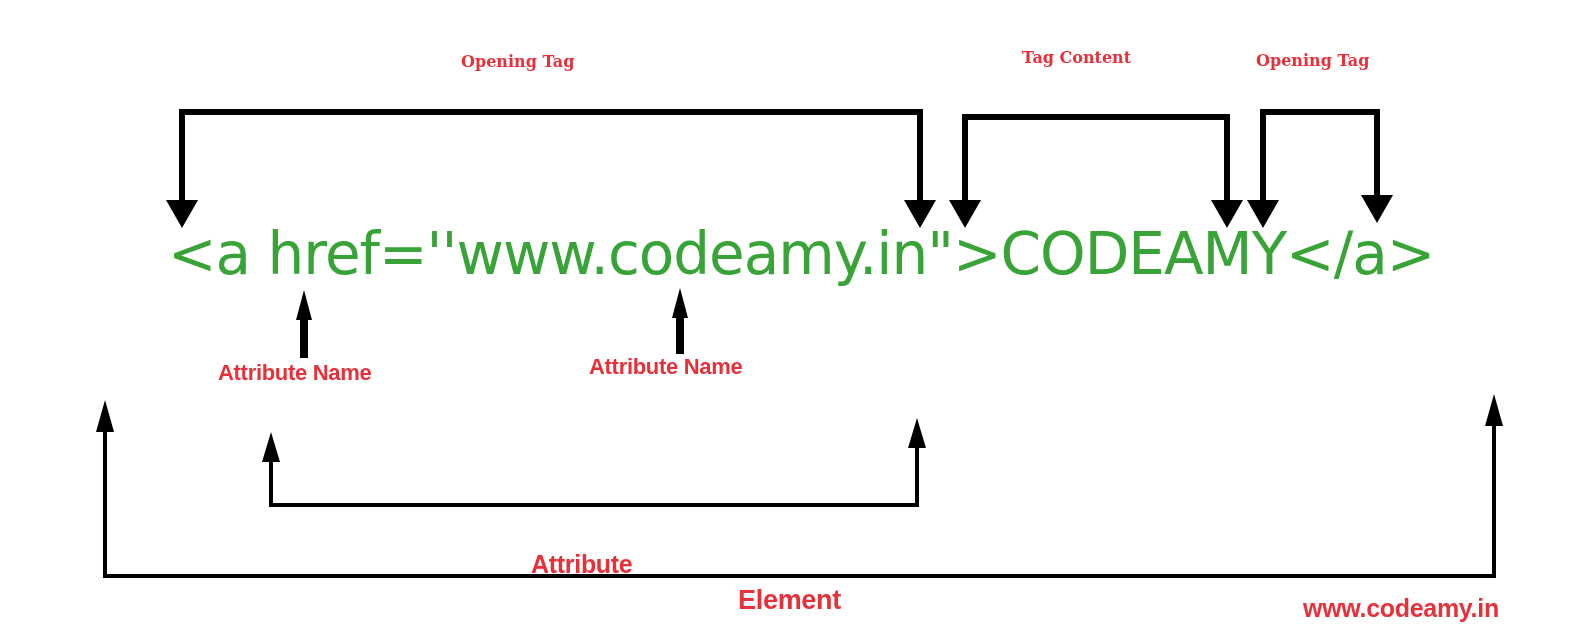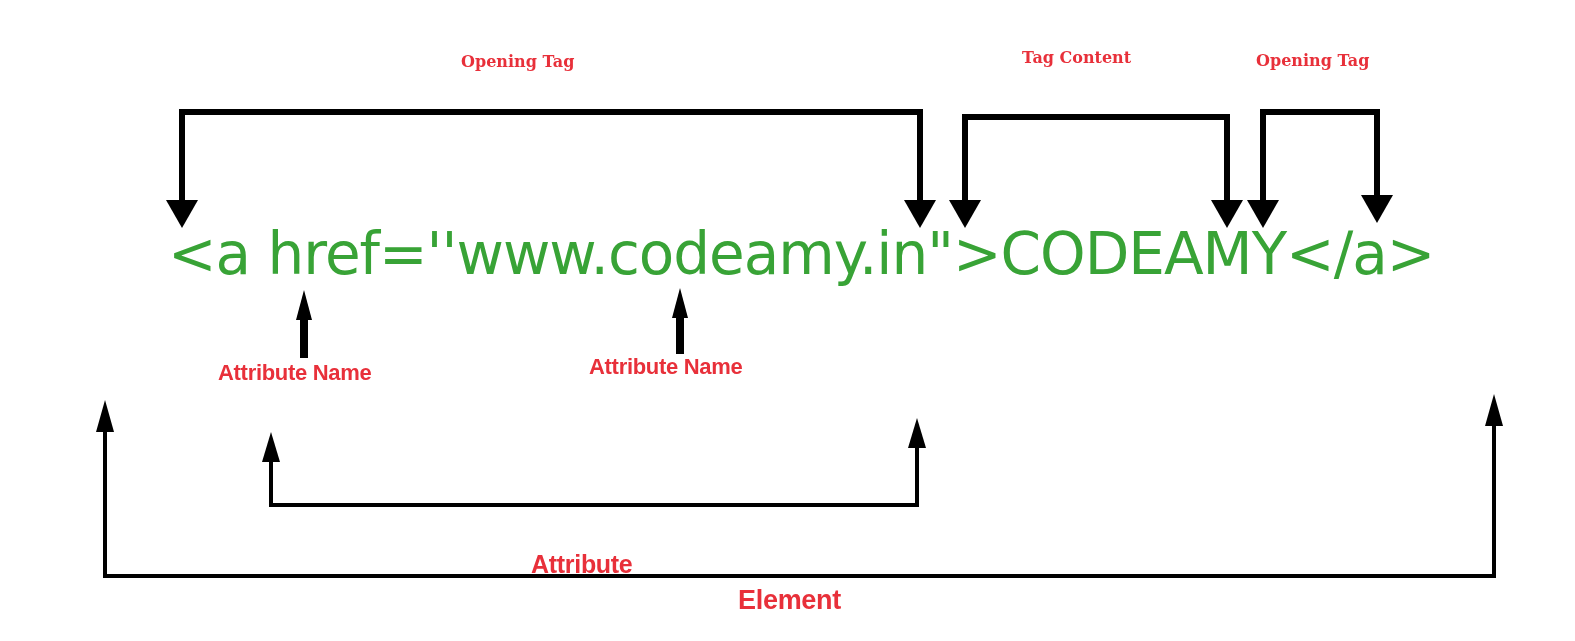--- a/index.html
+++ b/index.html
@@ -72,13 +72,14 @@
 
   <div class="lbl serif" style="left:461px; top:52px;">Opening Tag</div>
   <div class="lbl serif" style="left:1022px; top:48px;">Tag Content</div>
   <div class="lbl serif" style="left:1256px; top:51px;">Opening Tag</div>
 
   <div class="lbl sans" style="left:218px; top:360px;">Attribute Name</div>
   <div class="lbl sans" style="left:589px; top:354px;">Attribute Name</div>
   <div class="lbl sans" style="left:531px; top:526px; font-size:25px;margin-top:24px;">Attribute</div>
   <div class="lbl sans" style="left:738px; top:585px; font-size:27px;">Element</div>
 
+  <div class="lbl sans" style="left:1303px; top:594px; font-size:25px;">www.codeamy.in</div>
 </div>
 
 </body></html>

